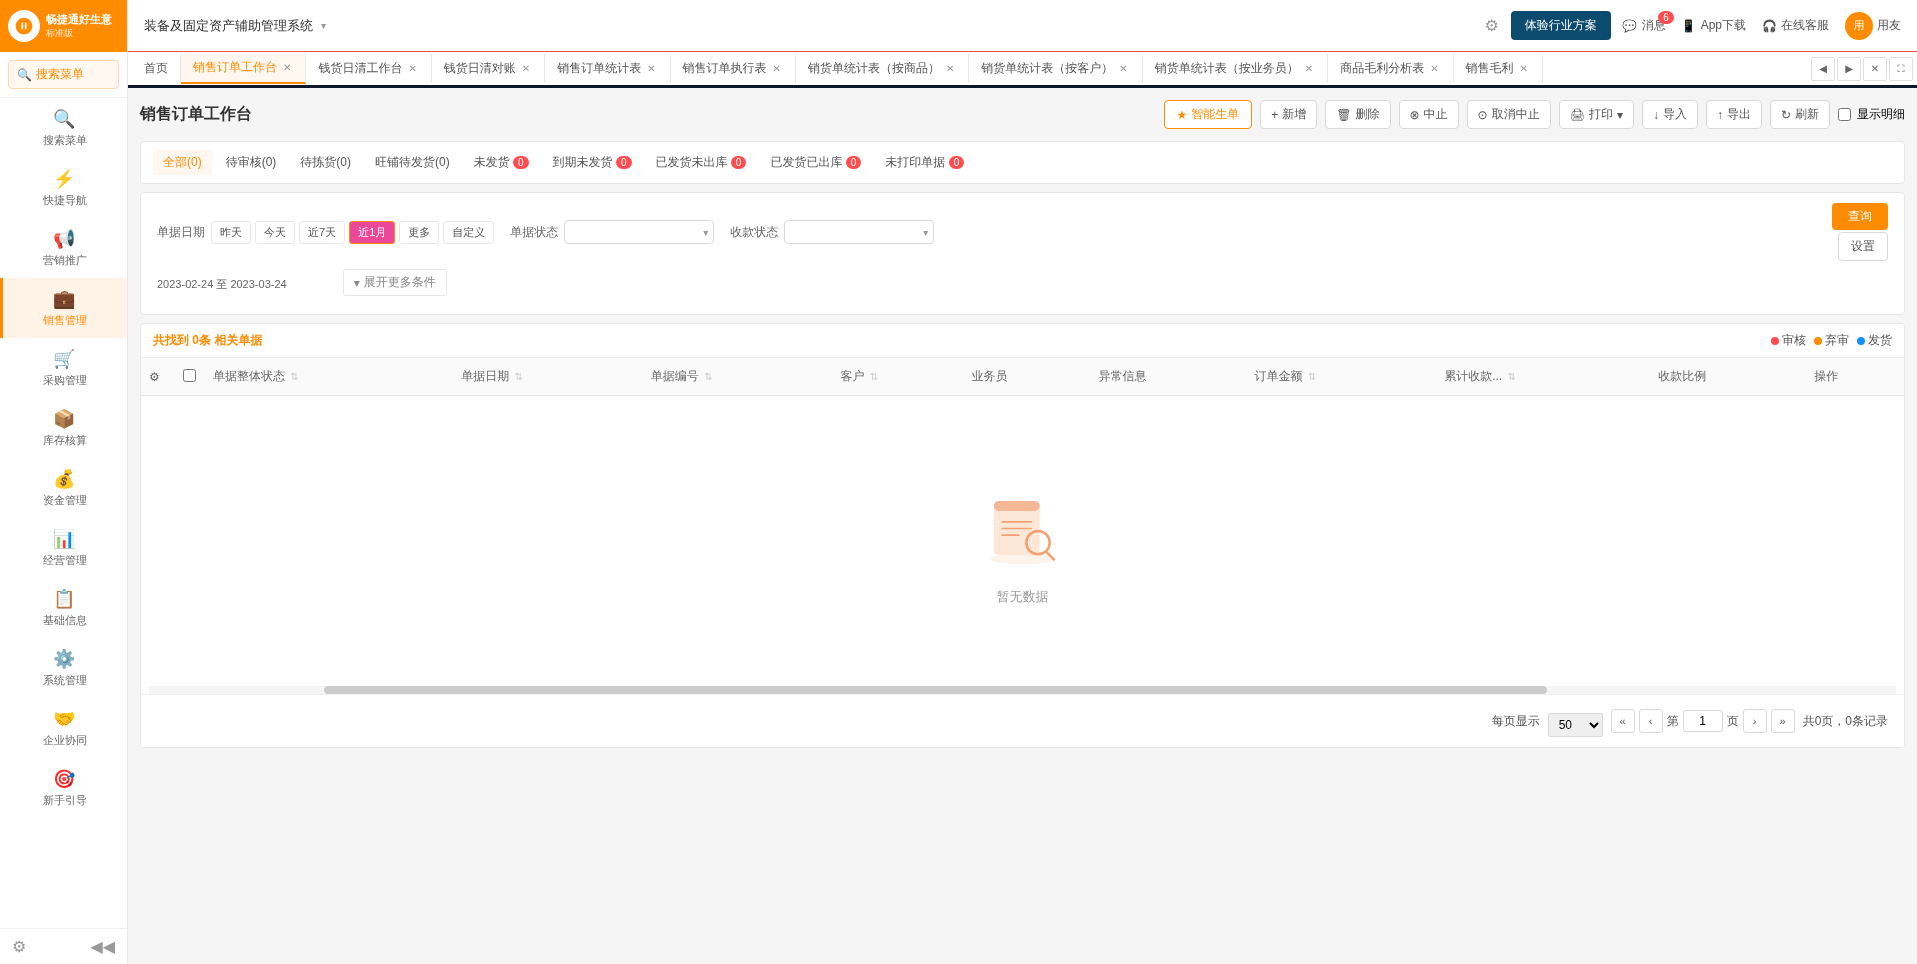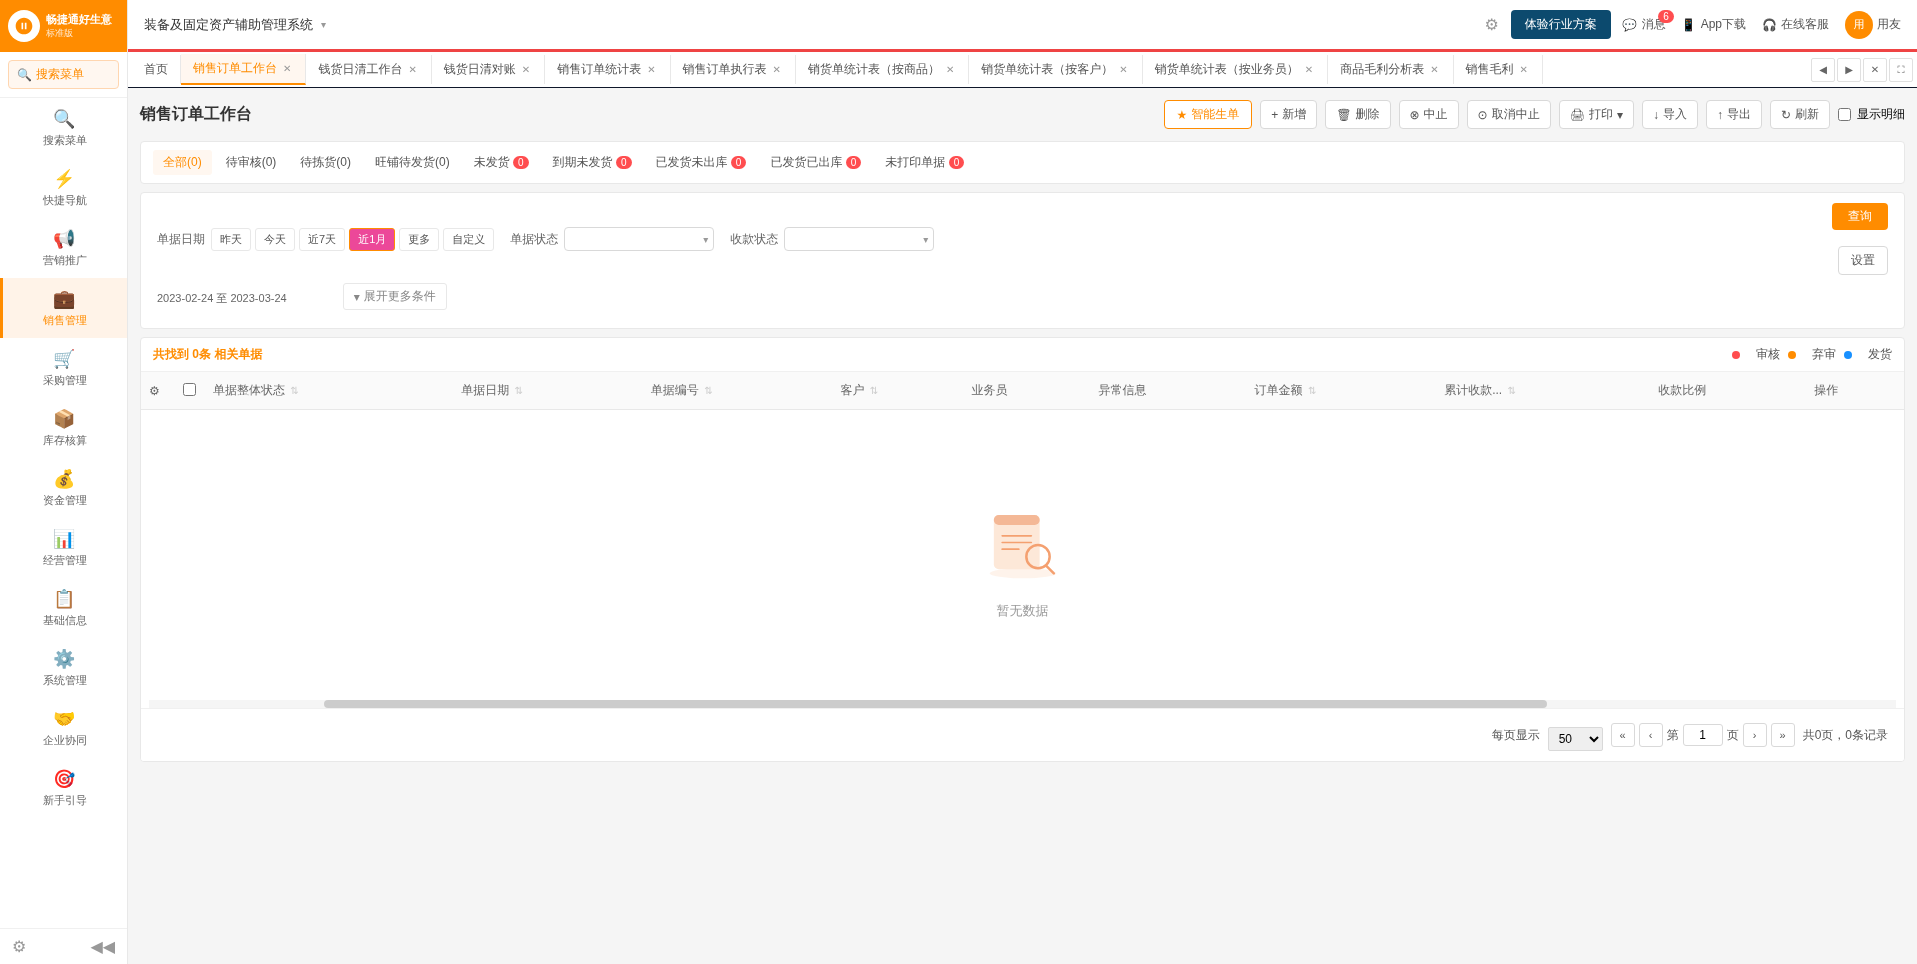--- a/index.html
+++ b/index.html
@@ -17,32 +17,32 @@
     .sidebar-nav-item { display: flex; flex-direction: column; align-items: center; padding: 10px 4px; cursor: pointer; color: #666; font-size: 11px; border-left: 3px solid transparent; }
     .sidebar-nav-item.active { background: #fff3e8; color: #ff8c00; border-left-color: #ff8c00; }
     .sidebar-nav-item .nav-icon { font-size: 18px; margin-bottom: 3px; }
     .sidebar-footer { margin-top: auto; display: flex; align-items: center; justify-content: space-between; padding: 8px 12px; border-top: 1px solid #f0f0f0; }
     .sidebar-footer-icon { color: #999; cursor: pointer; font-size: 16px; }
 
     
     .main { flex: 1; display: flex; flex-direction: column; overflow: hidden; }
 
     
-    .top-header { height: 52px; background: #fff; border-bottom: 3px solid #ef4444; display: flex; align-items: center; padding: 0 16px; gap: 12px; }
+    .top-header { height: 52px; background: #fff; border-bottom: 1px solid #ef4444; display: flex; align-items: center; padding: 0 16px; gap: 12px; }
     .system-title { font-size: 13px; color: #333; font-weight: 500; flex: 1; display: flex; align-items: center; gap: 8px; }
     .system-title-dropdown { color: #999; font-size: 10px; cursor: pointer; }
     .header-settings { color: #999; cursor: pointer; font-size: 16px; }
     .header-trial-btn { background: #0c4a6e; color: #fff; border: none; border-radius: 4px; padding: 6px 14px; cursor: pointer; font-size: 12px; }
     .header-right { display: flex; align-items: center; gap: 16px; margin-left: auto; }
     .header-right-item { display: flex; align-items: center; gap: 4px; color: #555; cursor: pointer; font-size: 12px; position: relative; }
     .badge { background: #ff4d4f; color: #fff; border-radius: 10px; padding: 1px 5px; font-size: 10px; position: absolute; top: -6px; right: -8px; }
     .user-avatar { width: 28px; height: 28px; background: #ff8c00; border-radius: 50%; display: flex; align-items: center; justify-content: center; color: #fff; font-size: 11px; }
 
     
-    .tabs-bar { background: #fff; border-bottom: 1px solid #0f172a; display: flex; align-items: center; padding: 0 4px; height: 36px; overflow: hidden; text-align: center; }
+    .tabs-bar { background: #fff; border-bottom: 3px solid #0f172a; display: flex; align-items: center; padding: 0 4px; height: 36px; overflow: hidden; text-align: center; }
     .tab { display: flex; align-items: center; gap: 4px; padding: 6px 12px; font-size: 12px; cursor: pointer; border-right: 1px solid #e8e8e8; white-space: nowrap; color: #555; flex-shrink: 0; }
     .tab.active { background: #fff7f0; color: #ff8c00; border-bottom: 2px solid #ff8c00; }
     .tab.home { color: #555; }
     .tab-close { color: #999; font-size: 10px; cursor: pointer; padding: 1px 2px; }
     .tabs-nav { display: flex; align-items: center; margin-left: auto; gap: 2px; }
     .tabs-nav-btn { width: 24px; height: 24px; display: flex; align-items: center; justify-content: center; cursor: pointer; color: #666; border: 1px solid #e0e0e0; border-radius: 2px; font-size: 10px; }
 
     
     .content { flex: 1; overflow: auto; background: #f5f5f5; padding: 12px; }
     .page-header { display: flex; align-items: center; justify-content: space-between; margin-bottom: 12px; }
@@ -72,21 +72,21 @@
     .filter-expand { display: flex; align-items: center; gap: 4px; color: #888; cursor: pointer; font-size: 12px; border: 1px solid #e8e8e8; border-radius: 3px; padding: 4px 10px; }
     .btn-query { background: #ff8c00; color: #fff; border: none; border-radius: 4px; padding: 5px 16px; cursor: pointer; font-size: 12px; }
     .btn-setting { background: #fff; border: 1px solid #d9d9d9; color: #555; border-radius: 4px; padding: 5px 12px; cursor: pointer; font-size: 12px; }
 
     
     .table-wrapper { background: #fff; border-radius: 4px; border: 1px solid #e8e8e8; overflow: hidden; }
     .table-toolbar { display: flex; align-items: center; justify-content: space-between; padding: 8px 12px; border-bottom: 1px solid #f0f0f0; }
     .table-count { font-size: 12px; color: #666; }
     .table-count span { color: #ff8c00; font-weight: 600; }
     .table-toolbar-actions { display: flex; align-items: center; gap: 8px; }
-    .table-action-btn { color: #555; font-size: 12px; cursor: pointer; display: flex; align-items: center; gap: 16px; }
+    .table-action-btn { color: #555; font-size: 12px; cursor: pointer; display: flex; align-items: center; gap: 3px; }
     .table-action-btn .dot { width: 8px; height: 8px; border-radius: 50%; display: inline-block; }
     .dot-red { background: #ff4d4f; }
     .dot-orange { background: #ff8c00; }
     .dot-blue { background: #1890ff; }
 
     table { width: 100%; border-collapse: collapse; }
     thead tr { background: #fafafa; }
     th { padding: 10px 8px; text-align: left; font-size: 12px; color: #666; font-weight: 500; border-bottom: 1px solid #e8e8e8; white-space: nowrap; }
     th .sort-icon { color: #ccc; font-size: 10px; margin-left: 2px; }
     td { padding: 10px 8px; font-size: 12px; color: #333; border-bottom: 1px solid #f5f5f5; }
@@ -371,21 +371,21 @@
           </div>
         </div>
         <div class="filter-item">
           <span class="filter-label">收款状态</span>
           <div class="select-wrapper">
             <select class="filter-select">
               <option value=""></option>
             </select>
           </div>
         </div>
-        <div style="margin-left: auto; display: flex; flex-direction: column; align-items: flex-end; gap: 16px;">
+        <div style="margin-left: auto; display: flex; flex-direction: column; align-items: flex-end; gap: 2px;">
           <button class="btn-query">查询</button>
           <button class="btn-setting">设置</button>
         </div>
       </div>
       <div class="filter-row">
         <div class="filter-date-range">2023-02-24 至 2023-03-24</div>
         <div style="margin-left: 40px;">
           <div class="filter-expand">
             <span>▾</span>
             <span>展开更多条件</span>

